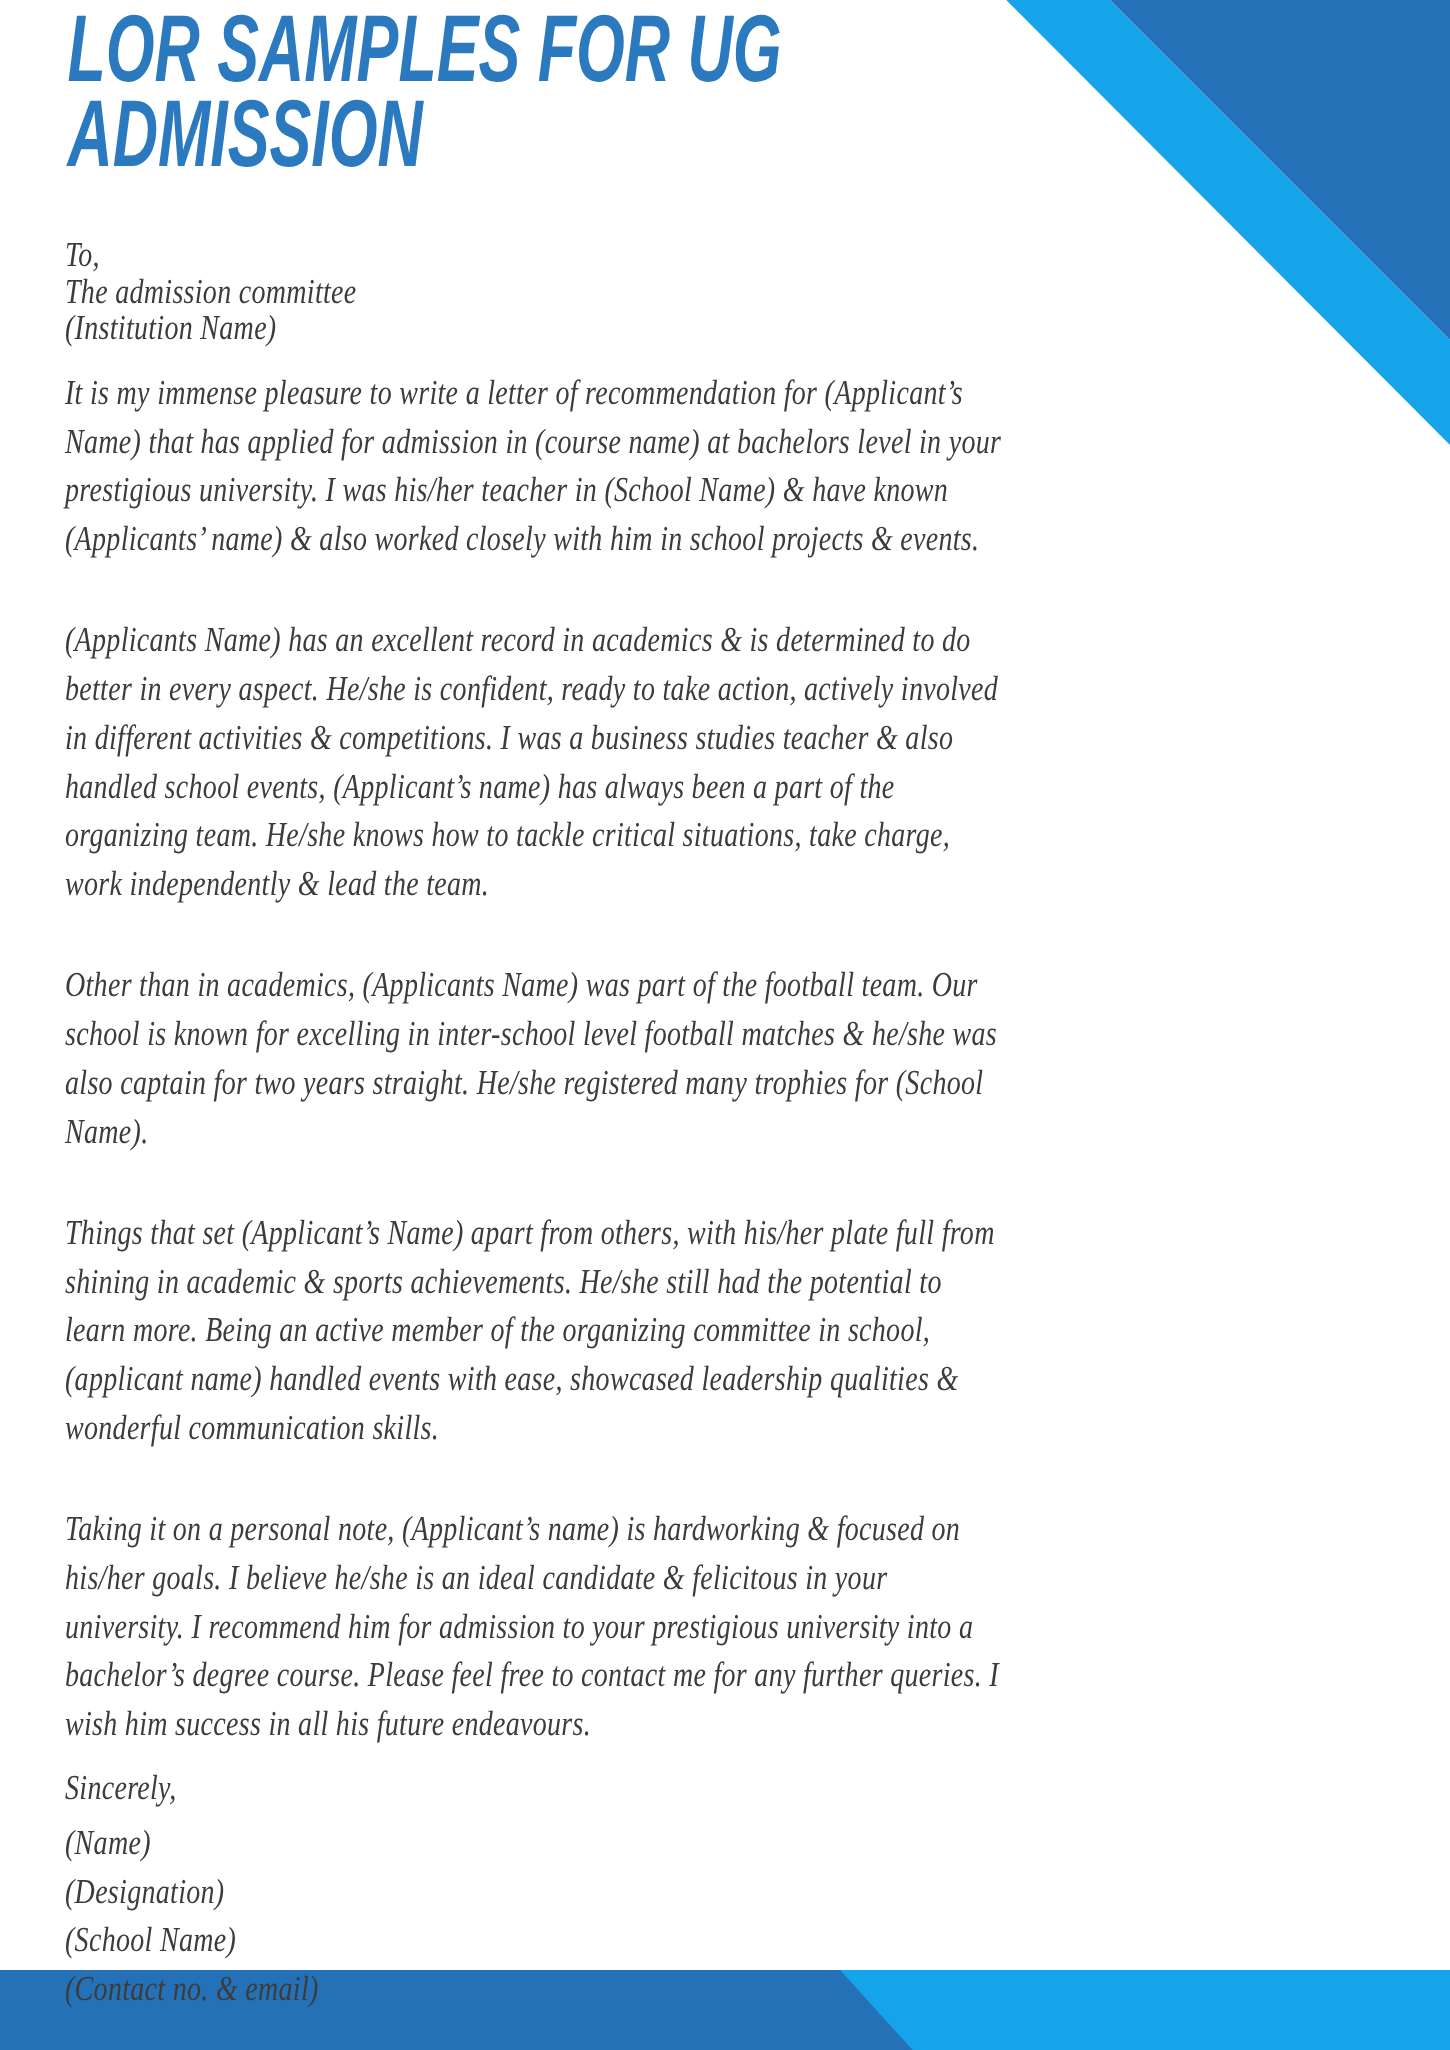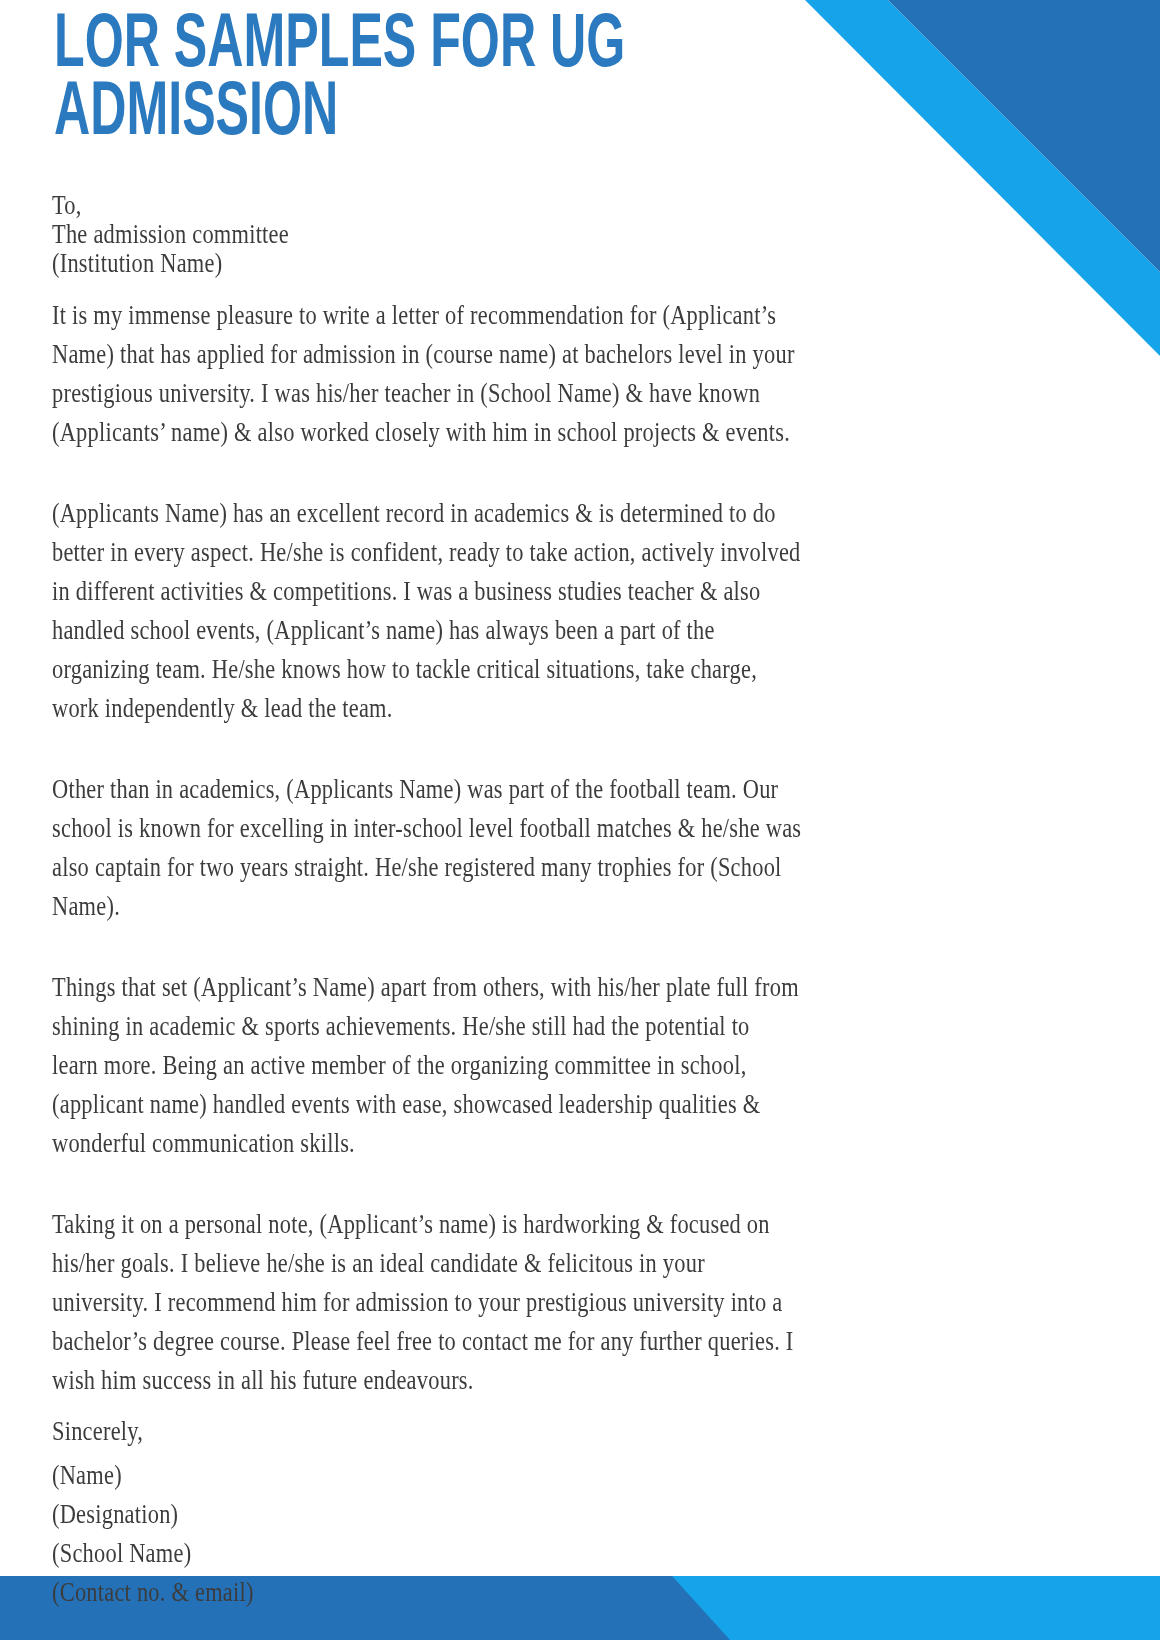--- a/index.html
+++ b/index.html
@@ -14,20 +14,21 @@
     padding: 0;
     background: #ffffff;
   }
   .page {
     position: relative;
     width: 1160px;
     height: 1640px;
     background: var(--page_bg);
     overflow: hidden;
     font-family: "Liberation Serif", serif;
+    font-style: italic;
   }
   .deco-svg {
     position: absolute;
     left: 0;
     top: 0;
     width: 1160px;
     height: 1640px;
     pointer-events: none;
   }
   .fill-dark { fill: var(--dark_blue); }

